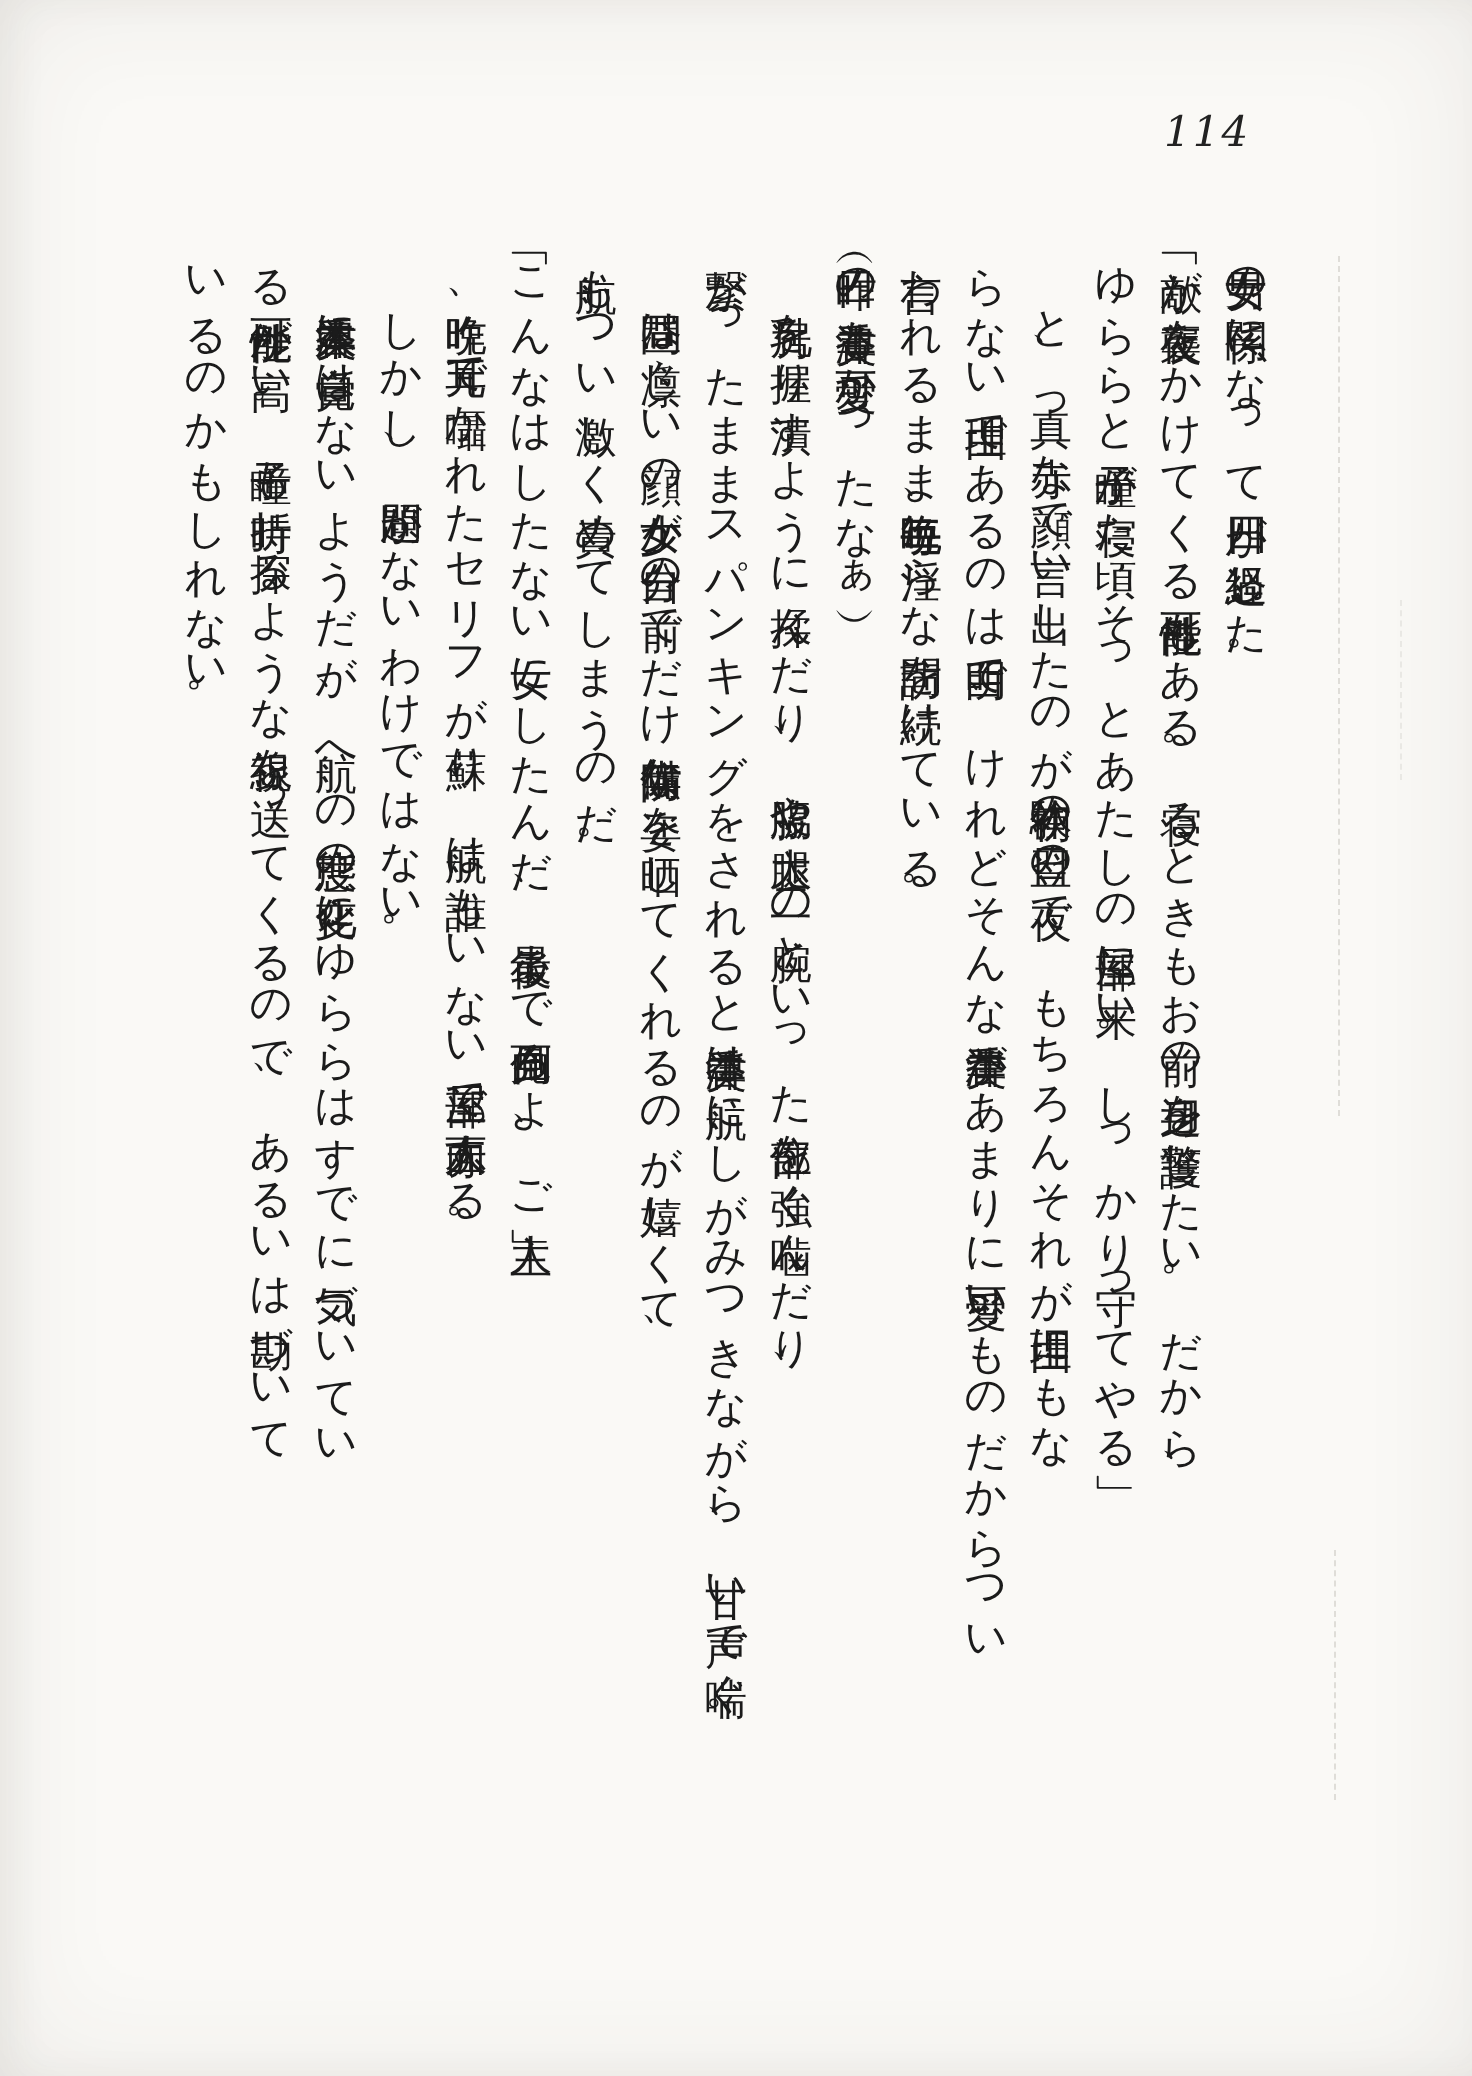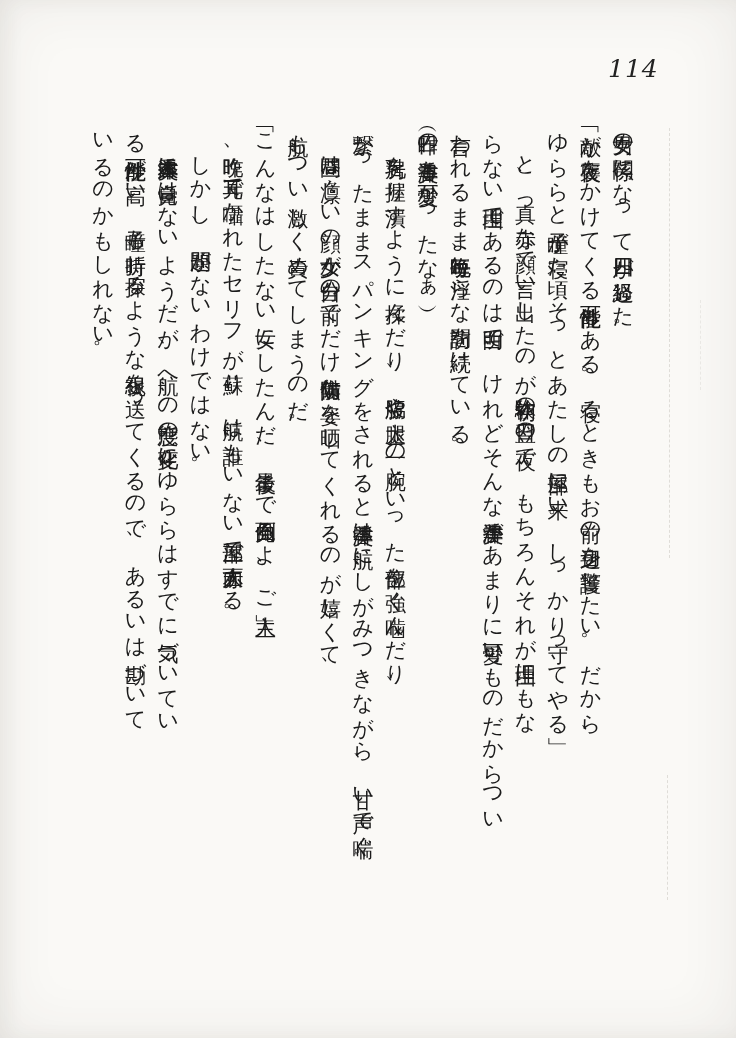--- a/index.html
+++ b/index.html
@@ -8,23 +8,23 @@
     background:#eceae6;
     font-family:"DejaVu Serif","Liberation Serif",serif;
     overflow:hidden;
   }
   .page{
     position:absolute;left:0;top:0;width:736px;height:1038px;
     background:#faf9f6;
     box-shadow:inset 0 0 60px rgba(60,55,45,0.08), inset 8px 0 18px rgba(60,55,45,0.05);
   }
   .page-number{
-    position:absolute;left:608px;top:54px;
+    position:absolute;left:582px;top:54px;
     font-style:italic;
-    font-size:25px;
+    font-size:21px;
     letter-spacing:1px;
     color:#222;
   }
   .text-area{
     position:absolute;top:119px;right:103px;
     width:557px;height:860px;
     writing-mode:vertical-rl;
     font-size:21px;
     color:#1b1b1b;
     letter-spacing:0.3px;

